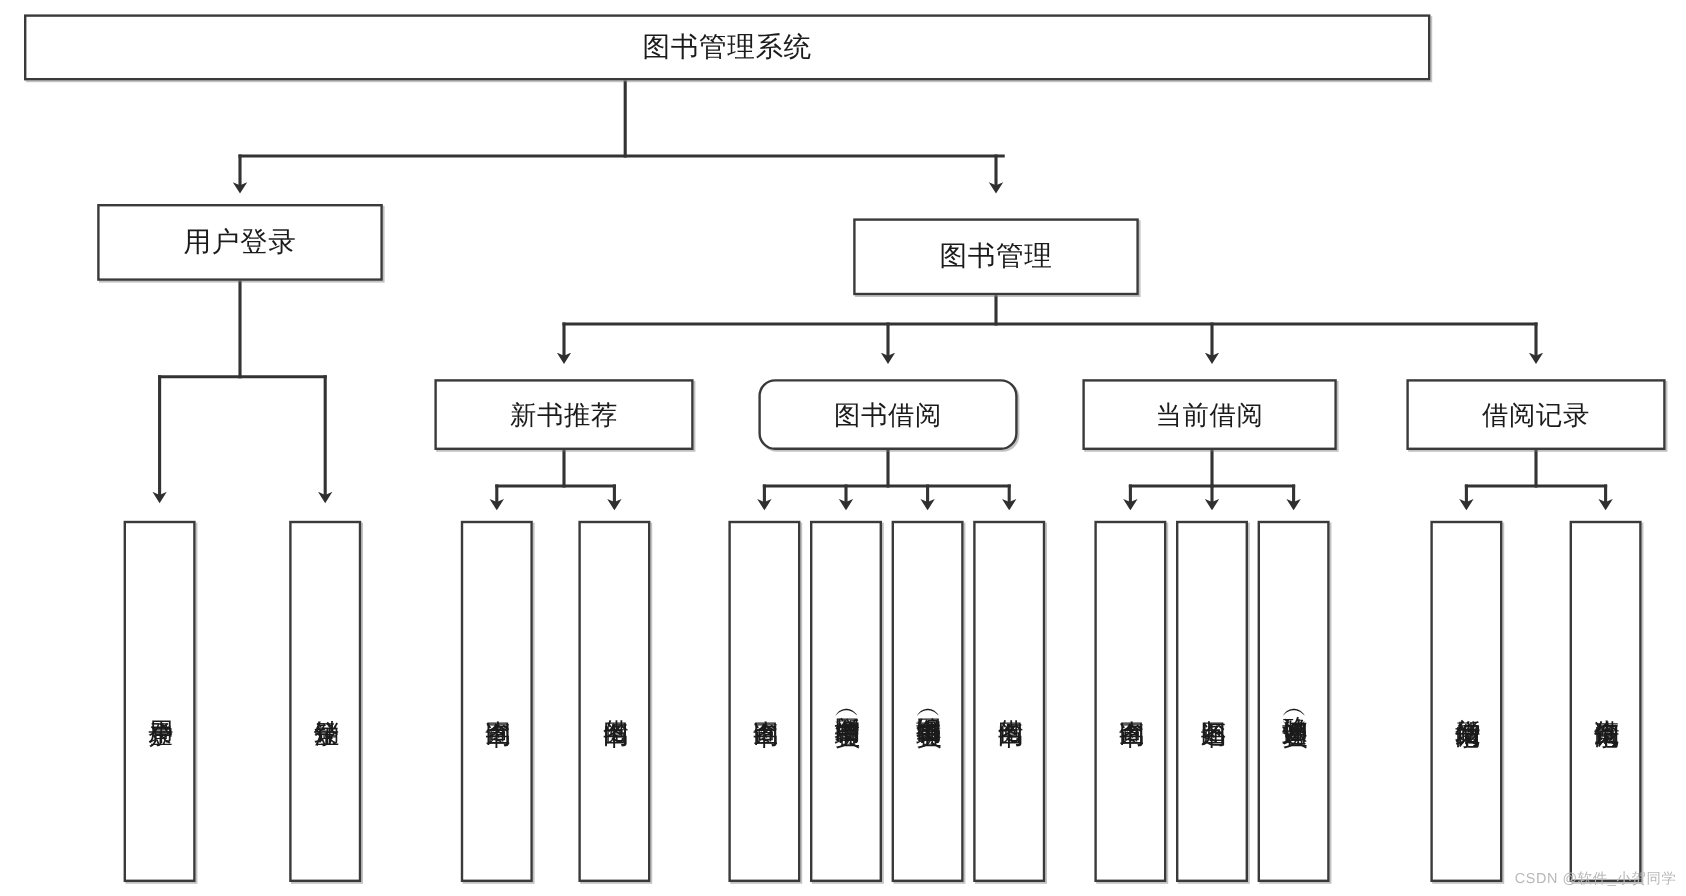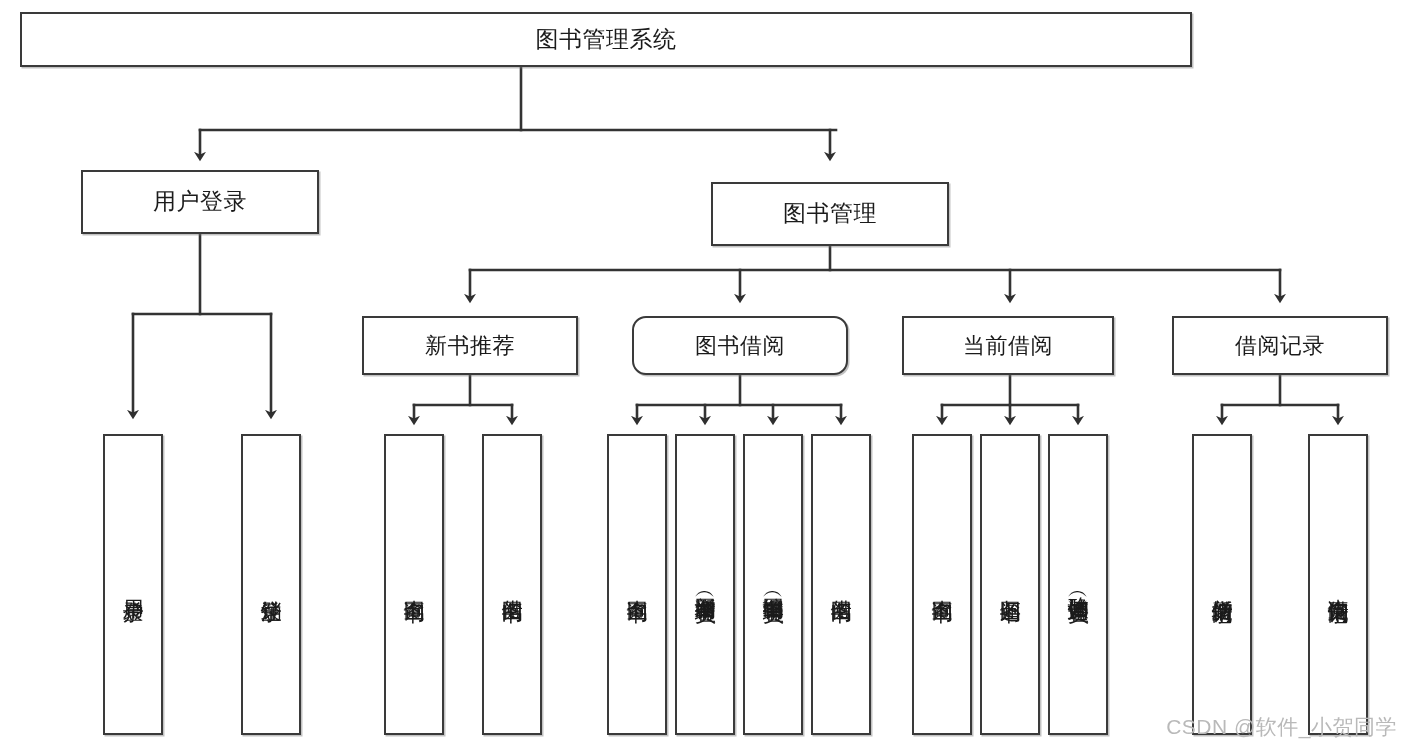--- a/index.html
+++ b/index.html
@@ -54,21 +54,21 @@
     text-orientation: upright;
     font-size: 21px;
     line-height: 1.06;
     letter-spacing: 1px;
     white-space: nowrap;
   }
   .watermark {
     position: absolute;
     right: 8px;
     bottom: 6px;
-    font-size: 21px;
+    font-size: 12px;
     color: #b9b9b9;
     letter-spacing: 0.5px;
     user-select: none;
     white-space: nowrap;
   }
 </style>
 </head>
 <body>
 
 <div id="canvas">

